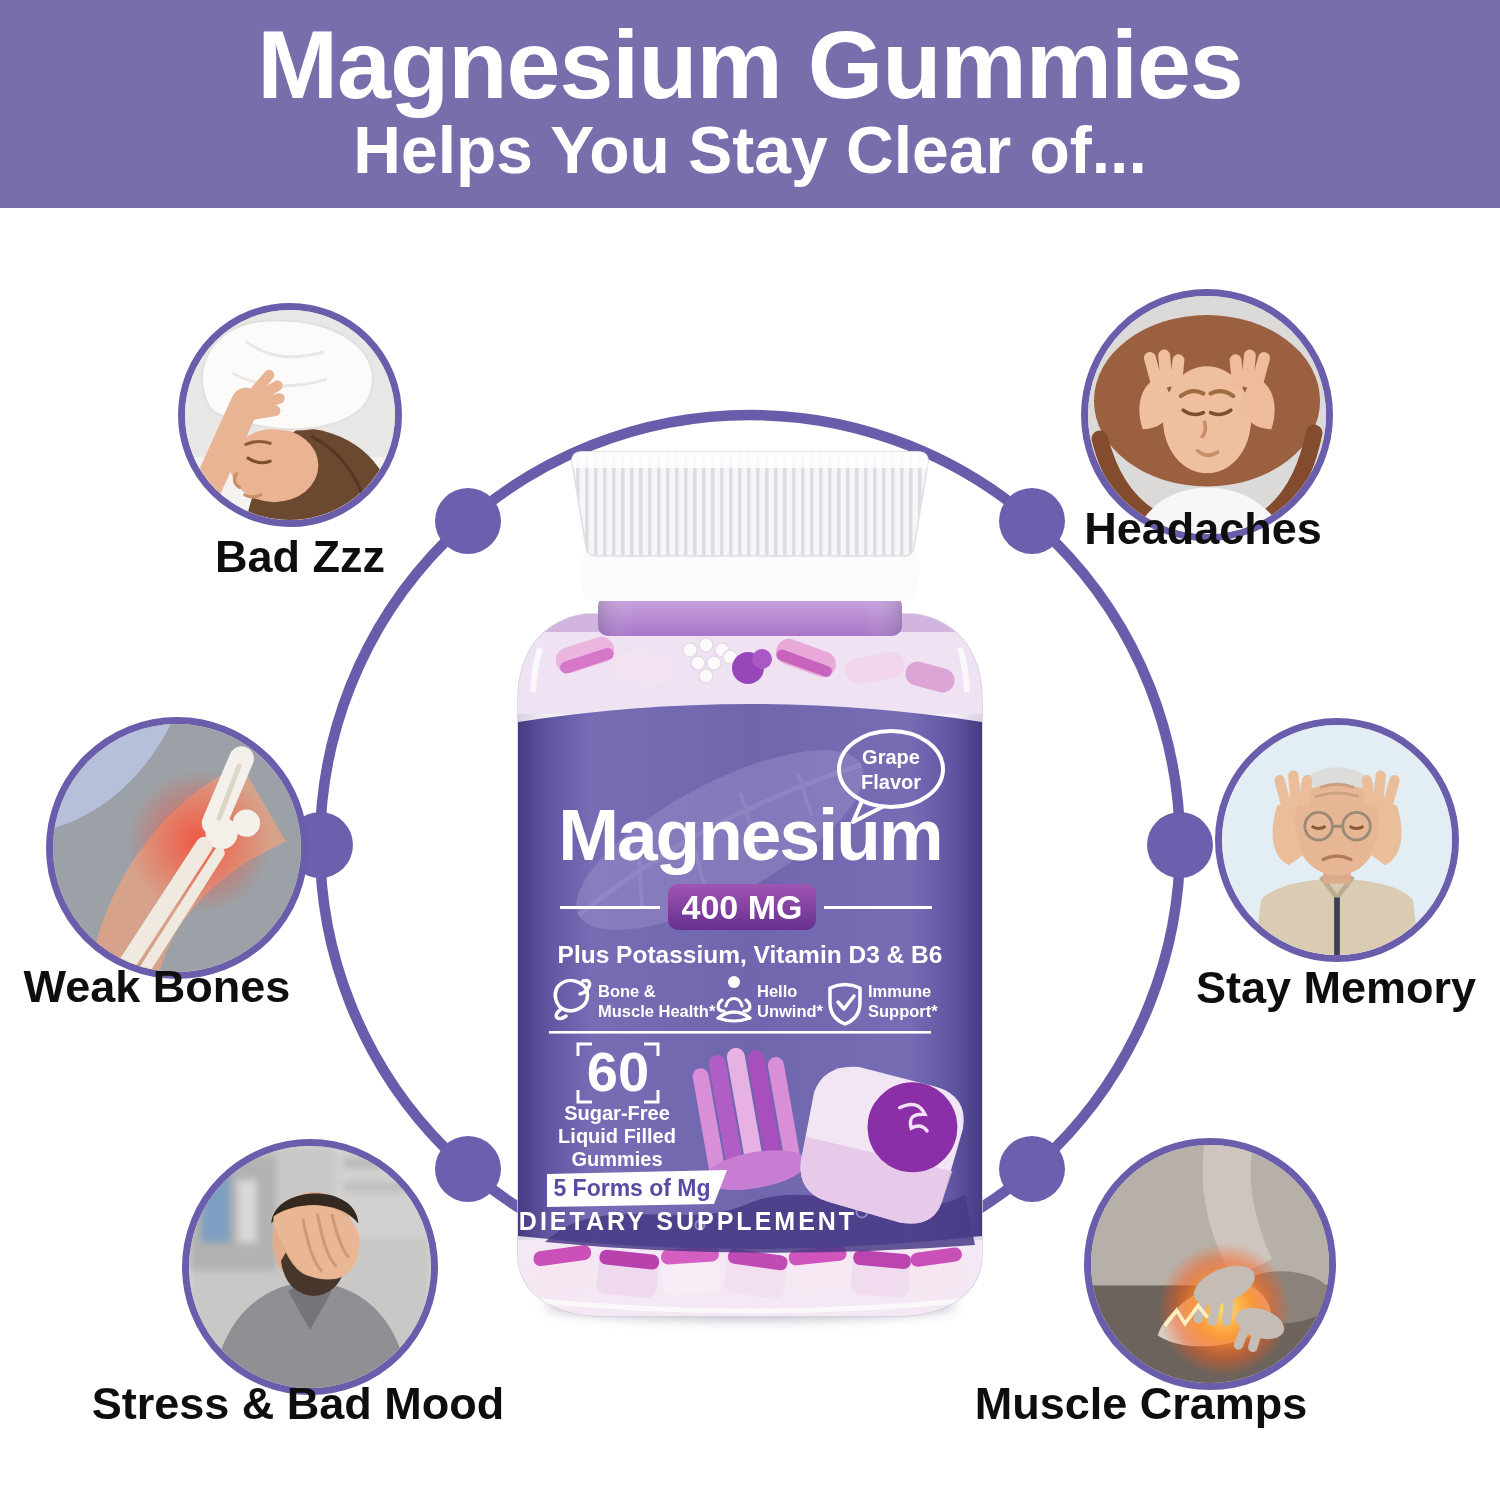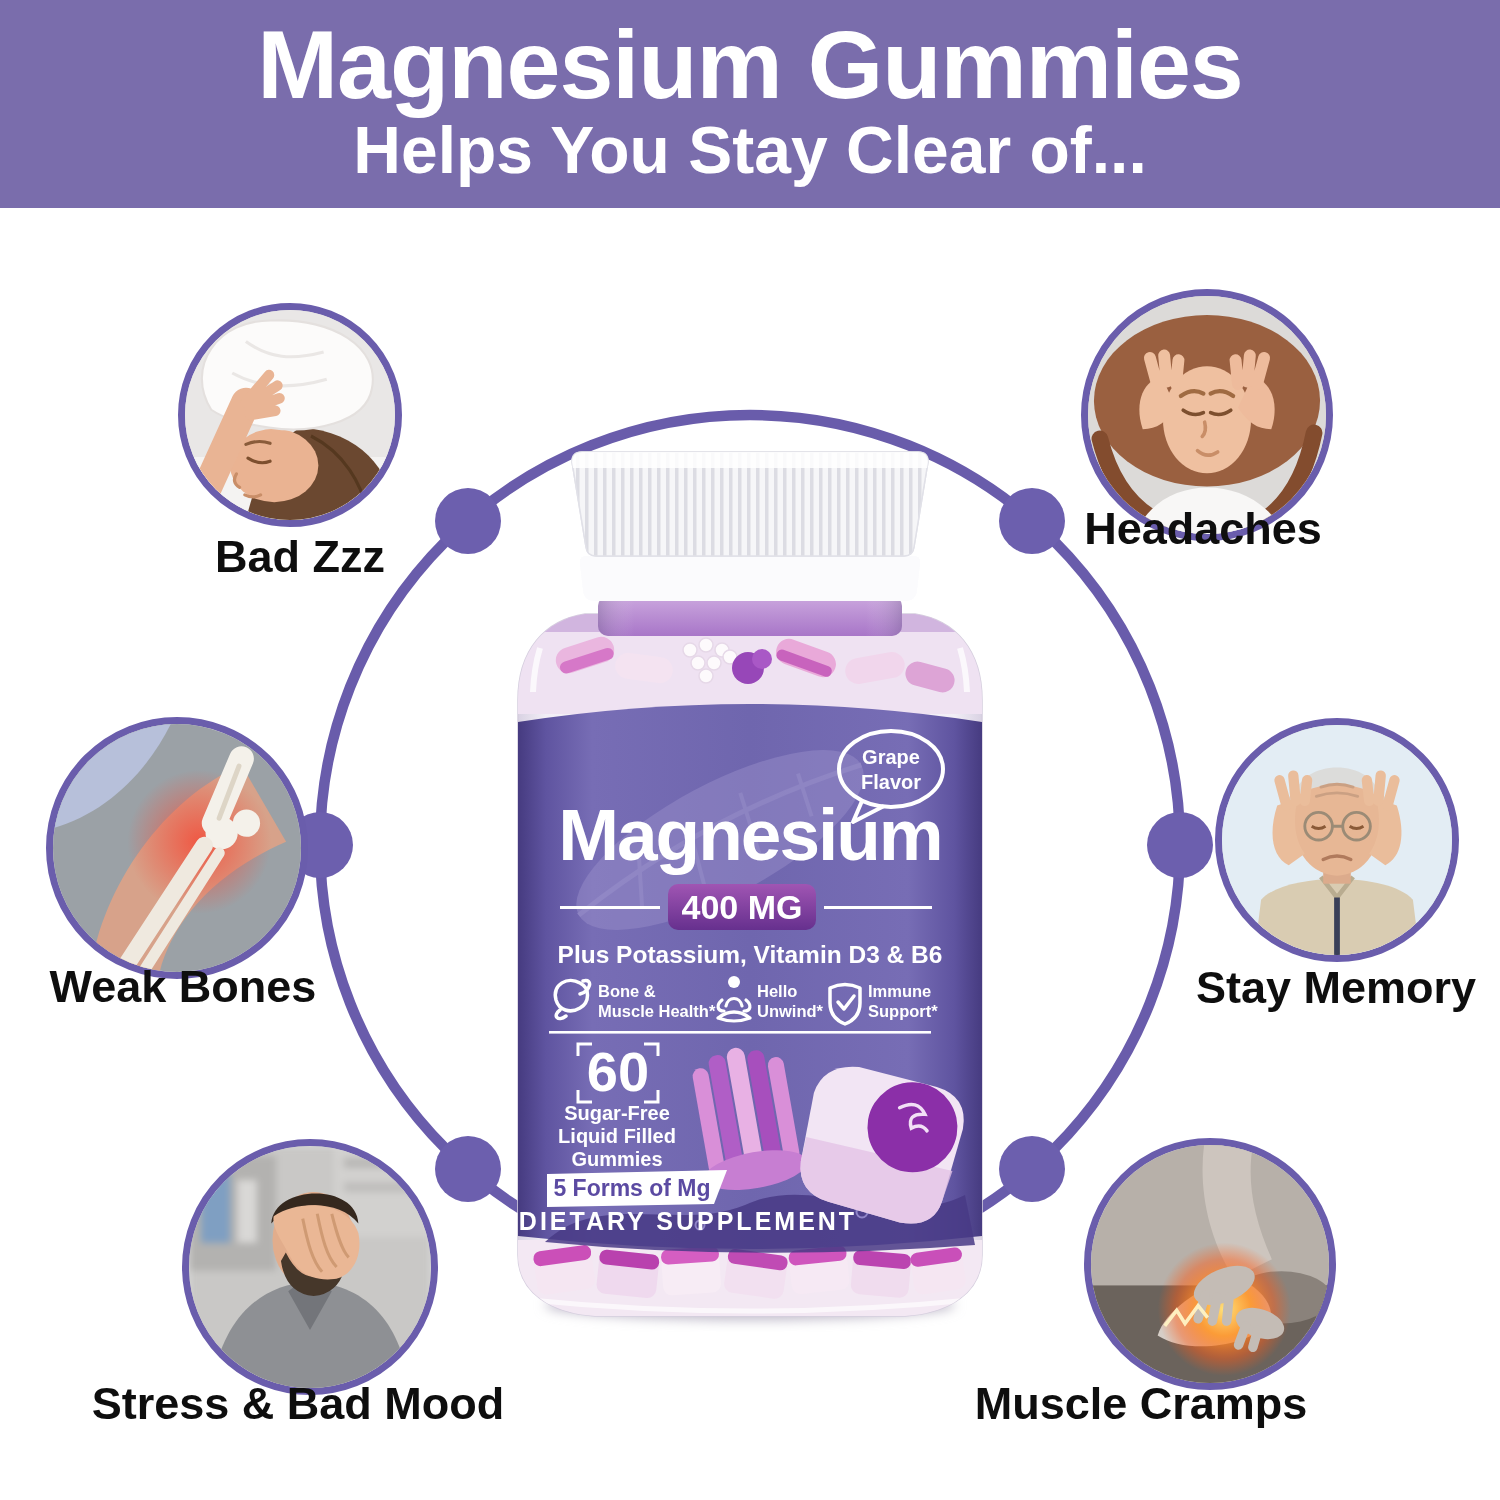--- a/index.html
+++ b/index.html
@@ -313,21 +313,21 @@
       <path d="M30,200 C40,130 90,60 152,33 L188,95 C130,120 96,160 86,200 Z" fill="#d7a28a"></path>
       <circle cx="118" cy="95" r="58" fill="url(#redGlow)"></circle>
       <path d="M152,28 L130,80" stroke="#f4f1ea" stroke-width="20" stroke-linecap="round"></path>
       <circle cx="136" cy="88" r="13" fill="#f4f1ea"></circle>
         <circle cx="156" cy="80" r="11" fill="#f4f1ea"></circle>
       <path d="M122,98 L58,196" stroke="#efe9df" stroke-width="14" stroke-linecap="round"></path>
       <path d="M134,104 L74,198" stroke="#efe9df" stroke-width="9" stroke-linecap="round"></path>
       <path d="M150,34 L134,76" stroke="#ddd5c6" stroke-width="4" fill="none" stroke-linecap="round"></path>
     </svg>
   </div>
-  <div class="caption" style="left:183px;top:987px;text-align:center;">Weak Bones</div>
+  <div class="caption" style="left:157px;top:987px;text-align:center;">Weak Bones</div>
 
   <div class="photo" style="left:1215px;top:718px;width:230px;height:230px;">
     <svg viewBox="0 0 200 200" preserveAspectRatio="xMidYMid slice">
       <rect width="200" height="200" fill="#e3edf4"></rect>
       <path d="M28,200 L34,152 C55,128 145,128 166,152 L172,200 Z" fill="#d9ccb2"></path>
       <path d="M86,132 L100,150 L114,132" fill="none" stroke="#b9ac90" stroke-width="4"></path>
       <path d="M100,150 L100,200" stroke="#3a3f58" stroke-width="5"></path>
       <rect x="88" y="116" width="24" height="22" fill="#dcab8c"></rect>
       <ellipse cx="100" cy="85" rx="38" ry="46" fill="#e7b795"></ellipse>
       <path d="M62,64 C68,28 132,28 138,64 C120,48 80,48 62,64 Z" fill="#dcdcda"></path>

